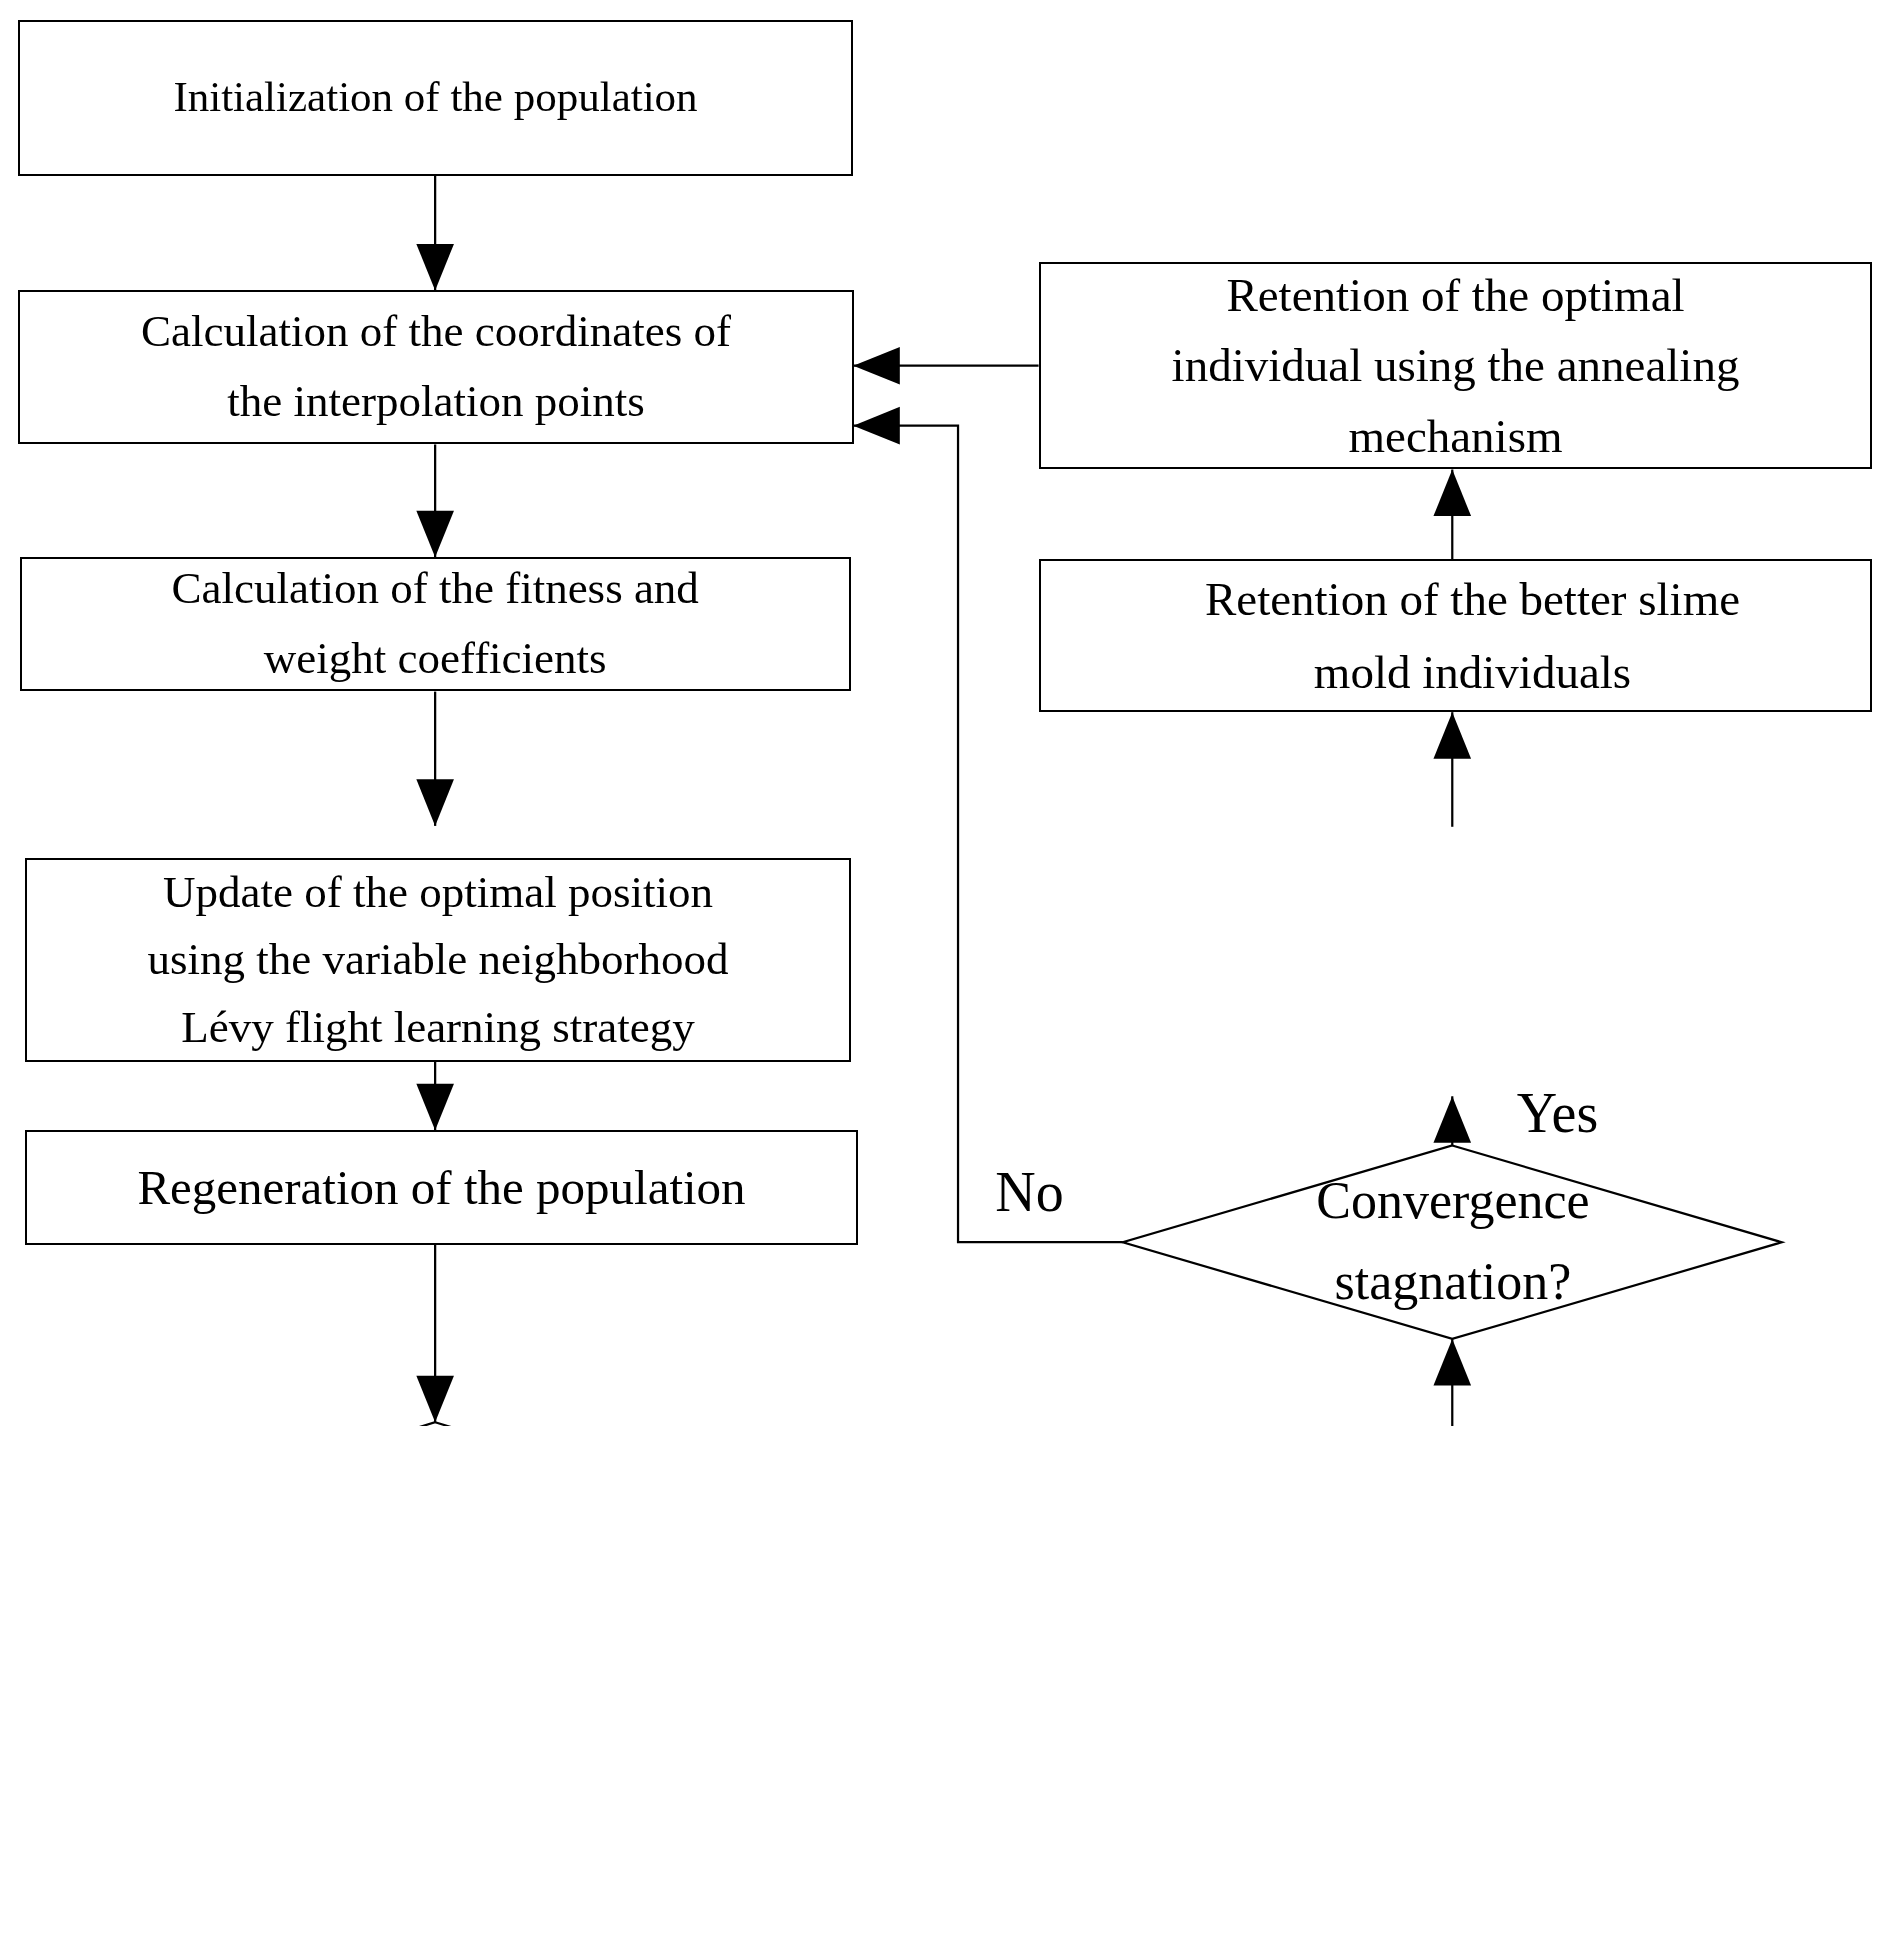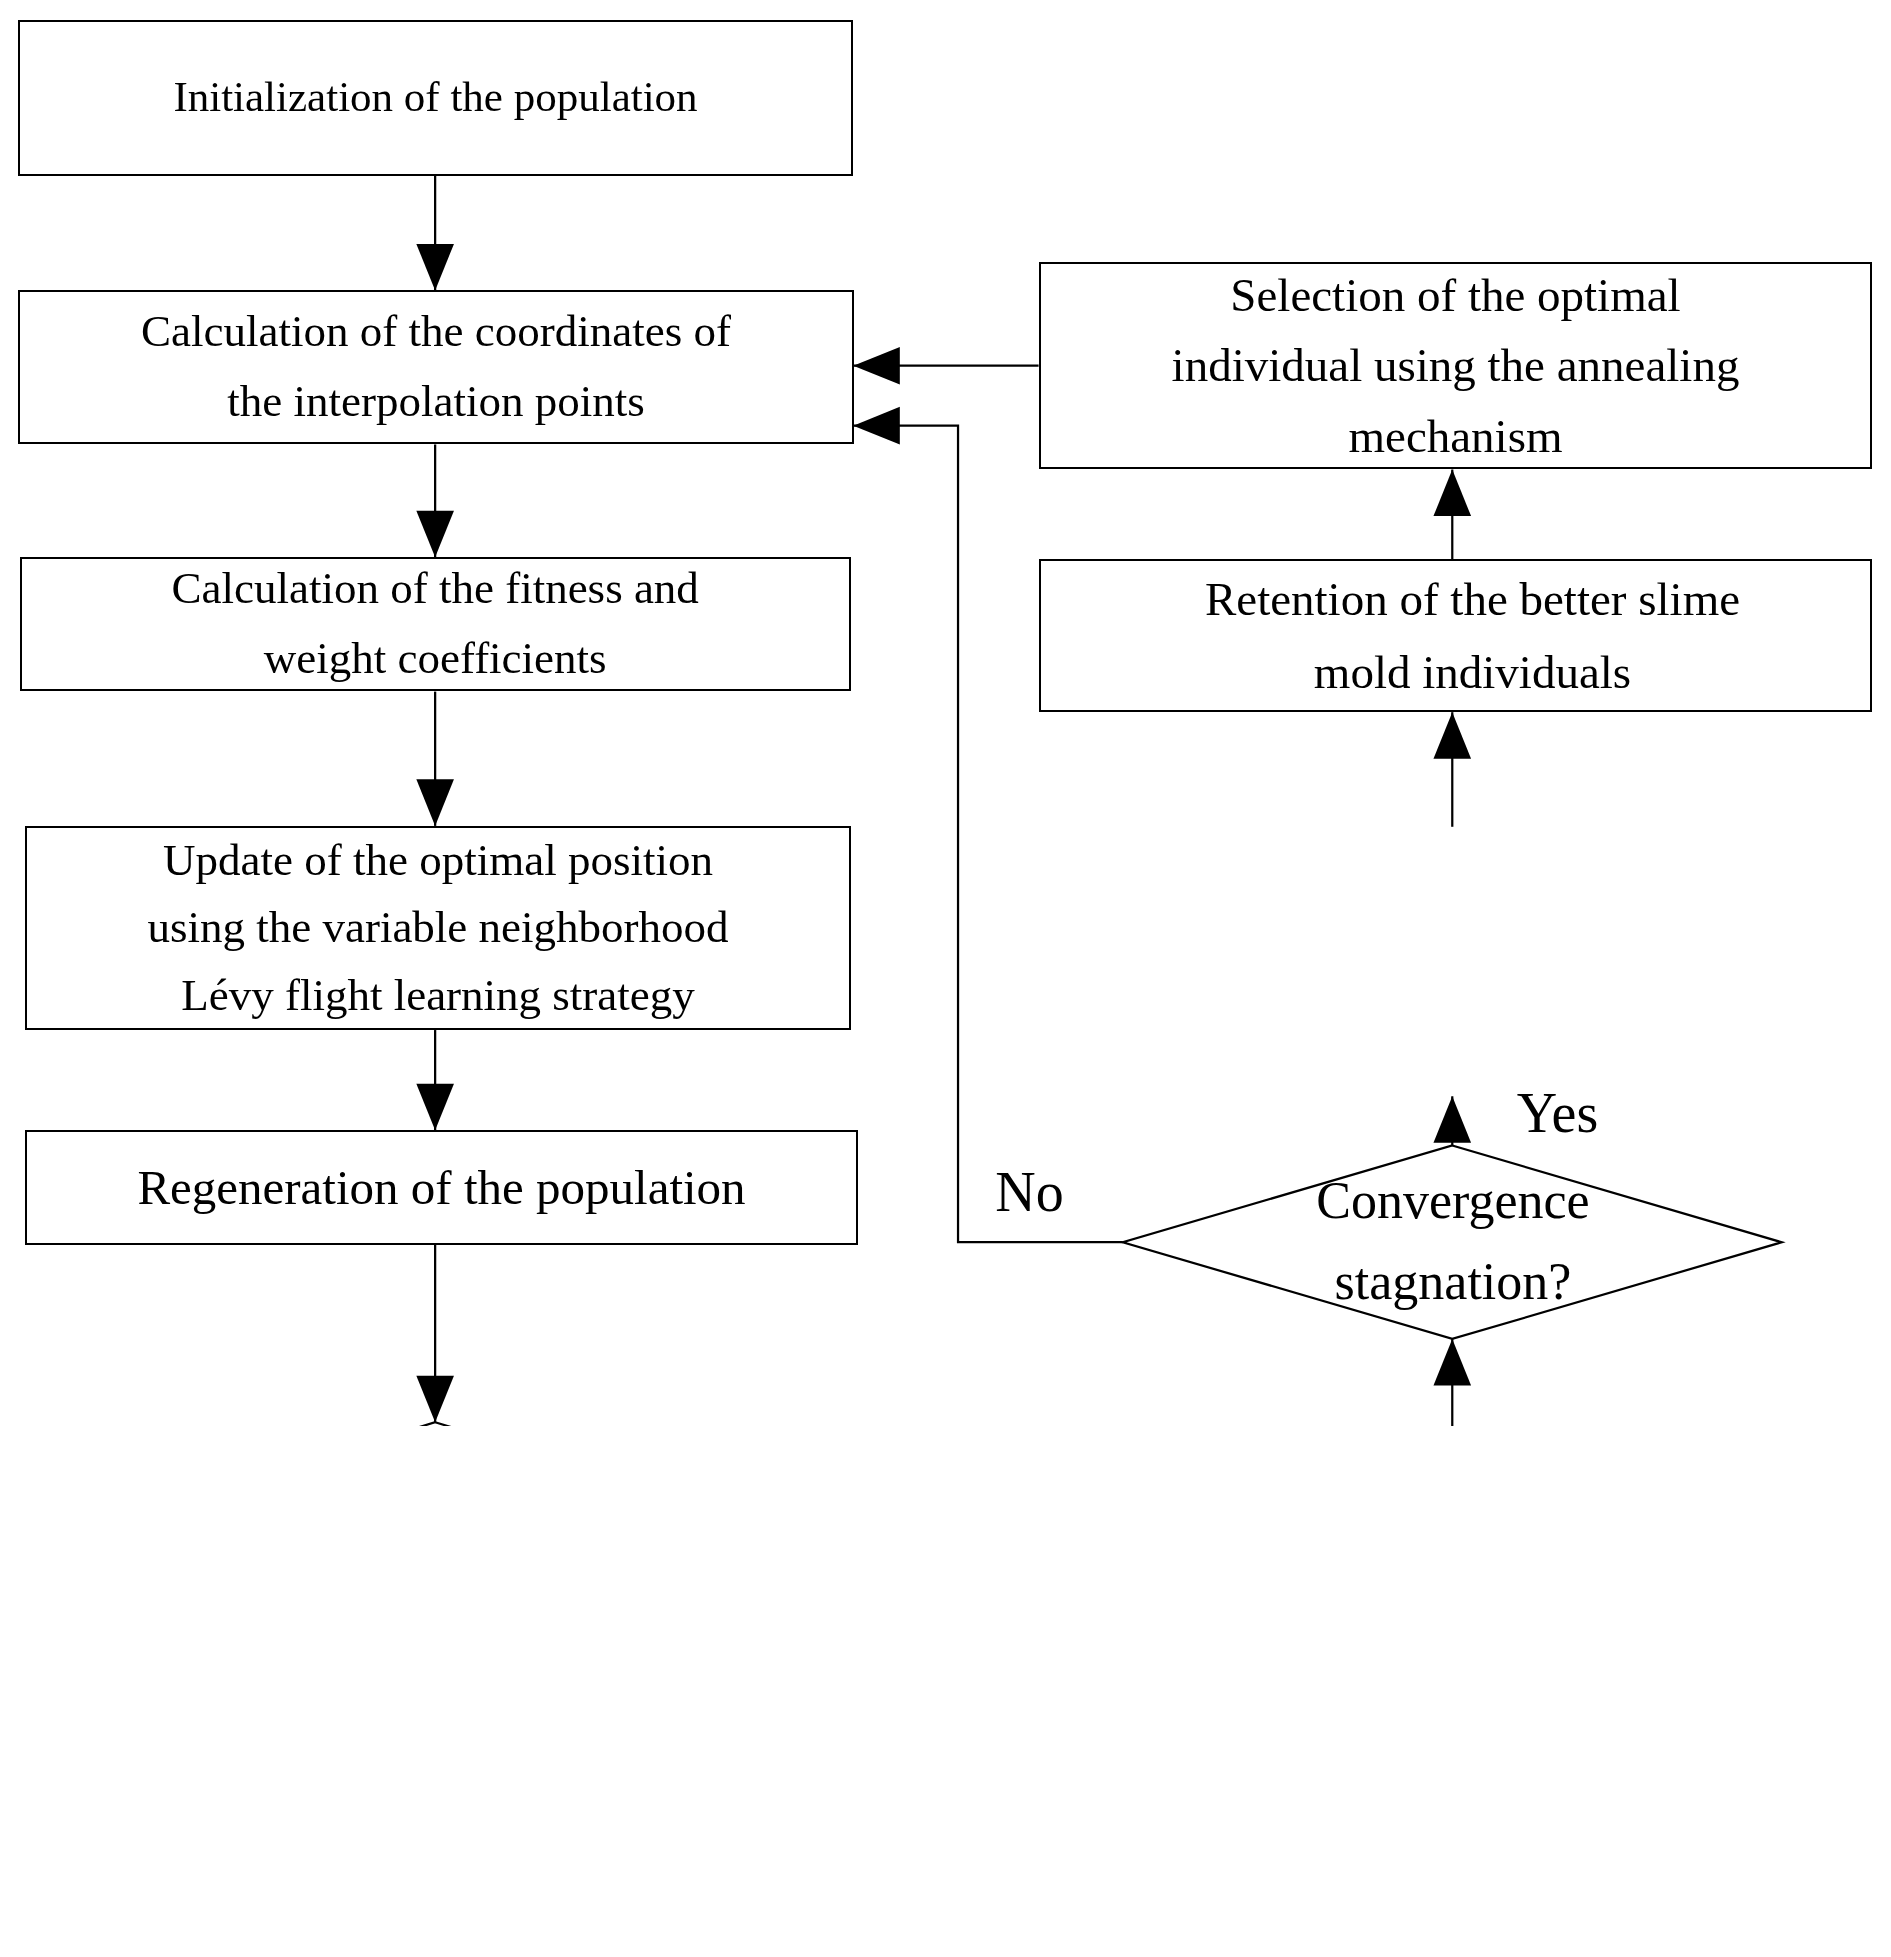--- a/index.html
+++ b/index.html
@@ -21,21 +21,21 @@
     text-align:center;
     box-sizing:border-box;
     background:#ffffff;
   }
   .rect{border:2.7px solid #000;}
   .terminator{border:2.2px solid #000;border-radius:103px;}
   .ghost{background:transparent;}        
   .lbl{white-space:pre-line;display:block;}
   .fs-init{font-size:43px;line-height:1.5;}
   .fs-proc{font-size:45px;line-height:1.55;}
-  .fs-upd{font-size:45px;line-height:1.5;}
+  .fs-upd{font-size:45px;line-height:1.5;margin-top:32px;}
   .fs-regen{font-size:49px;line-height:1.5;}
   .fs-sel{font-size:47px;line-height:1.5;}
   .fs-ret{font-size:47px;line-height:1.55;padding-left:34px;}
   .fs-rot{font-size:47px;line-height:1.95;}
   .fs-diamond{font-size:52px;line-height:1.55;}
   .fs-end{font-size:56px;letter-spacing:1.8px;}
   .edge-label{
     position:absolute;
     display:flex;align-items:center;justify-content:center;
     font-size:56px;
@@ -107,21 +107,21 @@
     <span class="lbl">Update of the optimal position
 using the variable neighborhood
 Lévy flight learning strategy</span>
   </div>
 
   <div class="node rect fs-regen" style="left:25px;top:1130px;width:833px;height:115px;">
     <span class="lbl">Regeneration of the population</span>
   </div>
 
   <div class="node rect fs-sel" style="left:1039px;top:262px;width:833px;height:207px;">
-    <span class="lbl">Selection of the optimal
+    <span class="lbl">Retention of the optimal
 individual using the annealing
 mechanism</span>
   </div>
 
   <div class="node rect fs-ret" style="left:1039px;top:559px;width:833px;height:153px;">
     <span class="lbl">Retention of the better slime
 mold individuals</span>
   </div>
 
 

